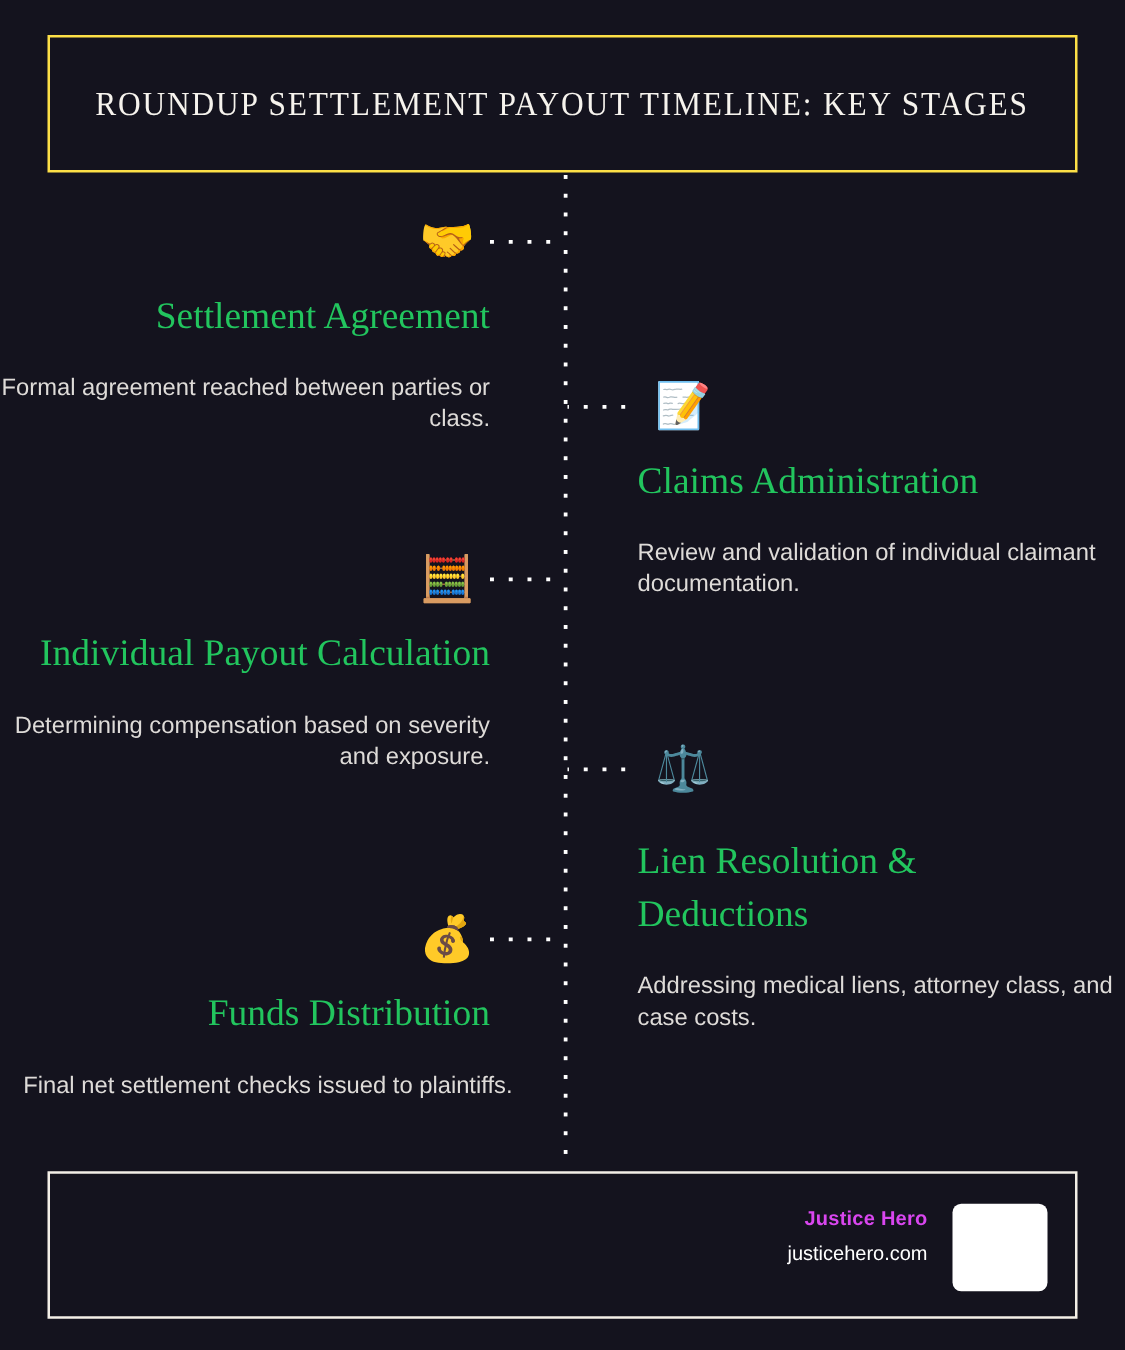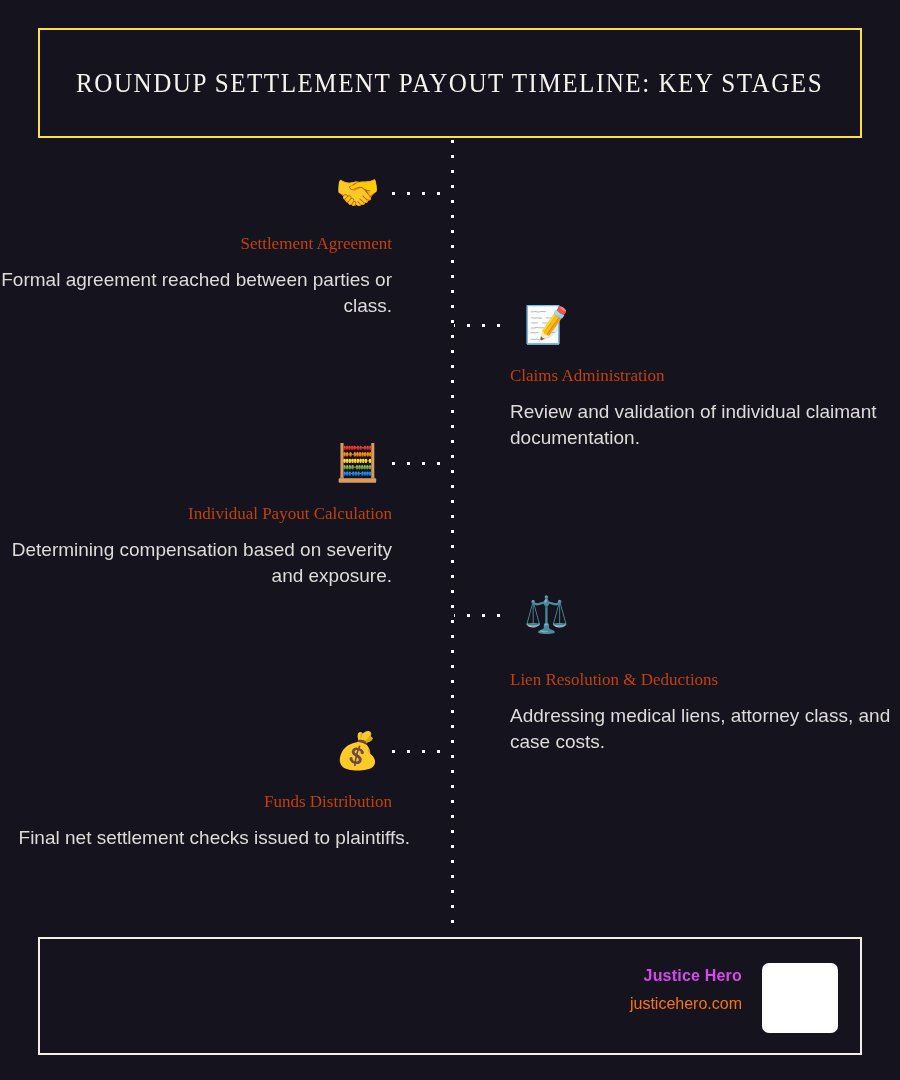--- a/index.html
+++ b/index.html
@@ -67,30 +67,30 @@
     background-image:linear-gradient(to right,#ffffff 0 3px, transparent 3px 15px);
     background-size:15px 3px;
     background-repeat:repeat-x;
   }
   .stage-left  .connector { margin-left:12px; }
   .stage-right .connector { margin-right:12px; order:-1;
     background-position:right center; }
 
   .stage-head {
     font-family:"Liberation Serif", serif;
-    font-size:17px;
-    color:#c2410c;
+    font-size:30px;
+    color:#22c55e;
     line-height:1.42;
     margin-top:16px;
   }
   .stage-desc {
     font-size:19px;
     color:#dedbd8;
     line-height:1.35;
-    margin-top:11px;
+    margin-top:23px;
   }
   .stage-left  .stage-head, .stage-left  .stage-desc { padding-right:60px; }
   .stage-right .stage-head, .stage-right .stage-desc { padding-left:58px; }
 
   
   .s0 { top:170px; }
   .s1 { top:302px; }
   .s2 { top:440px; }
   .s3 { top:592px; }
   .s4 { top:728px; }
@@ -109,21 +109,21 @@
   .brand {
     position:absolute;
     right:118px; top:28px;
     text-align:right;
   }
   .brand-name {
     font-size:16px; font-weight:bold; color:#d946ef;
     letter-spacing:0.2px;
   }
   .brand-url {
-    font-size:16px; color:#f97316; margin-top:10px;
+    font-size:16px; color:#ffffff; margin-top:10px;
   }
   .logo-box {
     position:absolute;
     right:22px; top:24px;
     width:76px; height:70px;
     background:#ffffff;
     border-radius:7px;
   }
 </style>
 </head>

